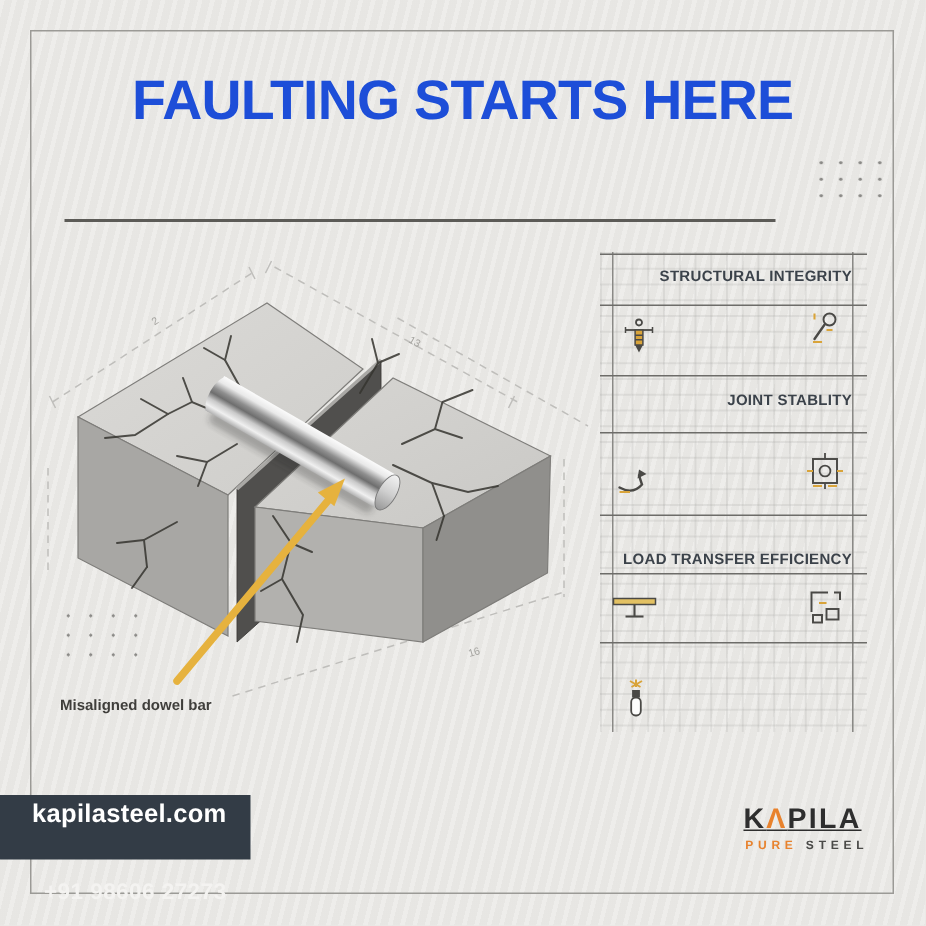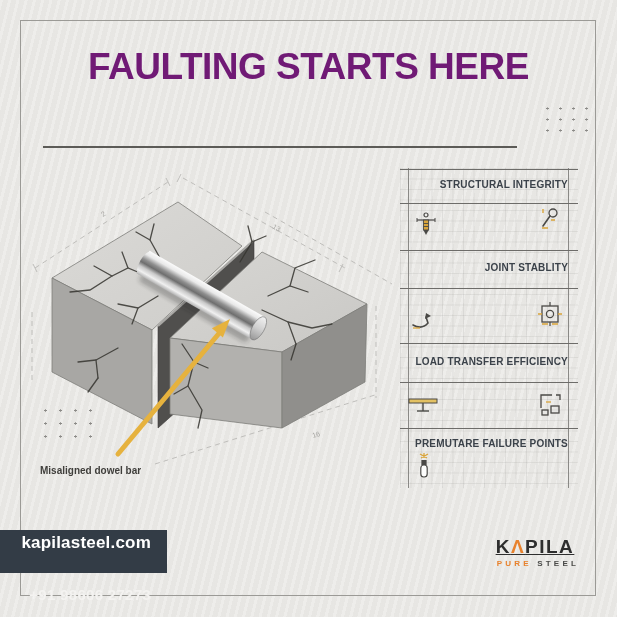--- a/index.html
+++ b/index.html
@@ -11,21 +11,21 @@
   body::before{
     content:"";position:absolute;inset:0;pointer-events:none;
     background:repeating-linear-gradient(104deg, rgba(255,255,255,.18) 0 3px, rgba(0,0,0,.012) 3px 8px);
   }
   .frame{
     position:absolute;left:20px;top:20px;width:576px;height:576px;
     border:1px solid #9b9a96;box-sizing:border-box;z-index:1;
   }
   .title{
     position:absolute;left:0;top:46px;width:617px;text-align:center;z-index:2;
-    font-size:37px;font-weight:bold;letter-spacing:-0.5px;color:#701a75;margin:0;
+    font-size:37px;font-weight:bold;letter-spacing:-0.5px;color:#1d4ed8;margin:0;
   }
   .title-rule{
     position:absolute;left:43px;top:146px;width:474px;height:2px;background:#5c5b57;z-index:2;
   }
   .dots{
     position:absolute;z-index:2;
     background-image:radial-gradient(#8b8a87 1.1px, transparent 1.3px);
   }
   .dots-right{left:541px;top:103px;width:48px;height:30px;background-size:13px 11px;}
   .dots-left{left:38px;top:404px;width:56px;height:36px;background-size:15px 13px;}
@@ -184,22 +184,21 @@
   <div class="hline" style="top:1px"></div>
   <div class="hline" style="top:35px"></div>
   <div class="hline" style="top:82px"></div>
   <div class="hline" style="top:120px"></div>
   <div class="hline" style="top:175px"></div>
   <div class="hline" style="top:214px"></div>
   <div class="hline" style="top:260px"></div>
 
   <div class="hdr" style="top:11px">STRUCTURAL INTEGRITY</div>
   <div class="hdr" style="top:94px">JOINT STABLITY</div>
-  <div class="hdr" style="top:188px">LOAD TRANSFER EFFICIENCY</div>
-  <div class="hdr" style="top:270px">PREMUTARE FAILURE POINTS</div>
+  <div class="hdr" style="top:200px">LOAD TRANSFER EFFICIENCY</div>
 
   <svg class="picon" style="left:12px;top:42px" width="28" height="30" viewBox="-14 -15 28 30">
     <circle cx="0" cy="-10" r="2" fill="none" stroke="#4a4946" stroke-width="1.2"></circle>
     <path d="M-9,-5 H9" stroke="#4a4946" stroke-width="1.2"></path>
     <path d="M-9,-7 V-3 M9,-7 V-3" stroke="#4a4946" stroke-width="1"></path>
     <rect x="-2.6" y="-5" width="5.2" height="10" fill="#d9a43a" stroke="#4a4946" stroke-width="1"></rect>
     <path d="M-2.6,-1.5 H2.6 M-2.6,1.5 H2.6" stroke="#4a4946" stroke-width=".9"></path>
     <path d="M-2.6,5 L0,10 L2.6,5" fill="#4a4946"></path>
   </svg>
   <svg class="picon" style="left:136px;top:36px" width="26" height="28" viewBox="-13 -14 26 28">

